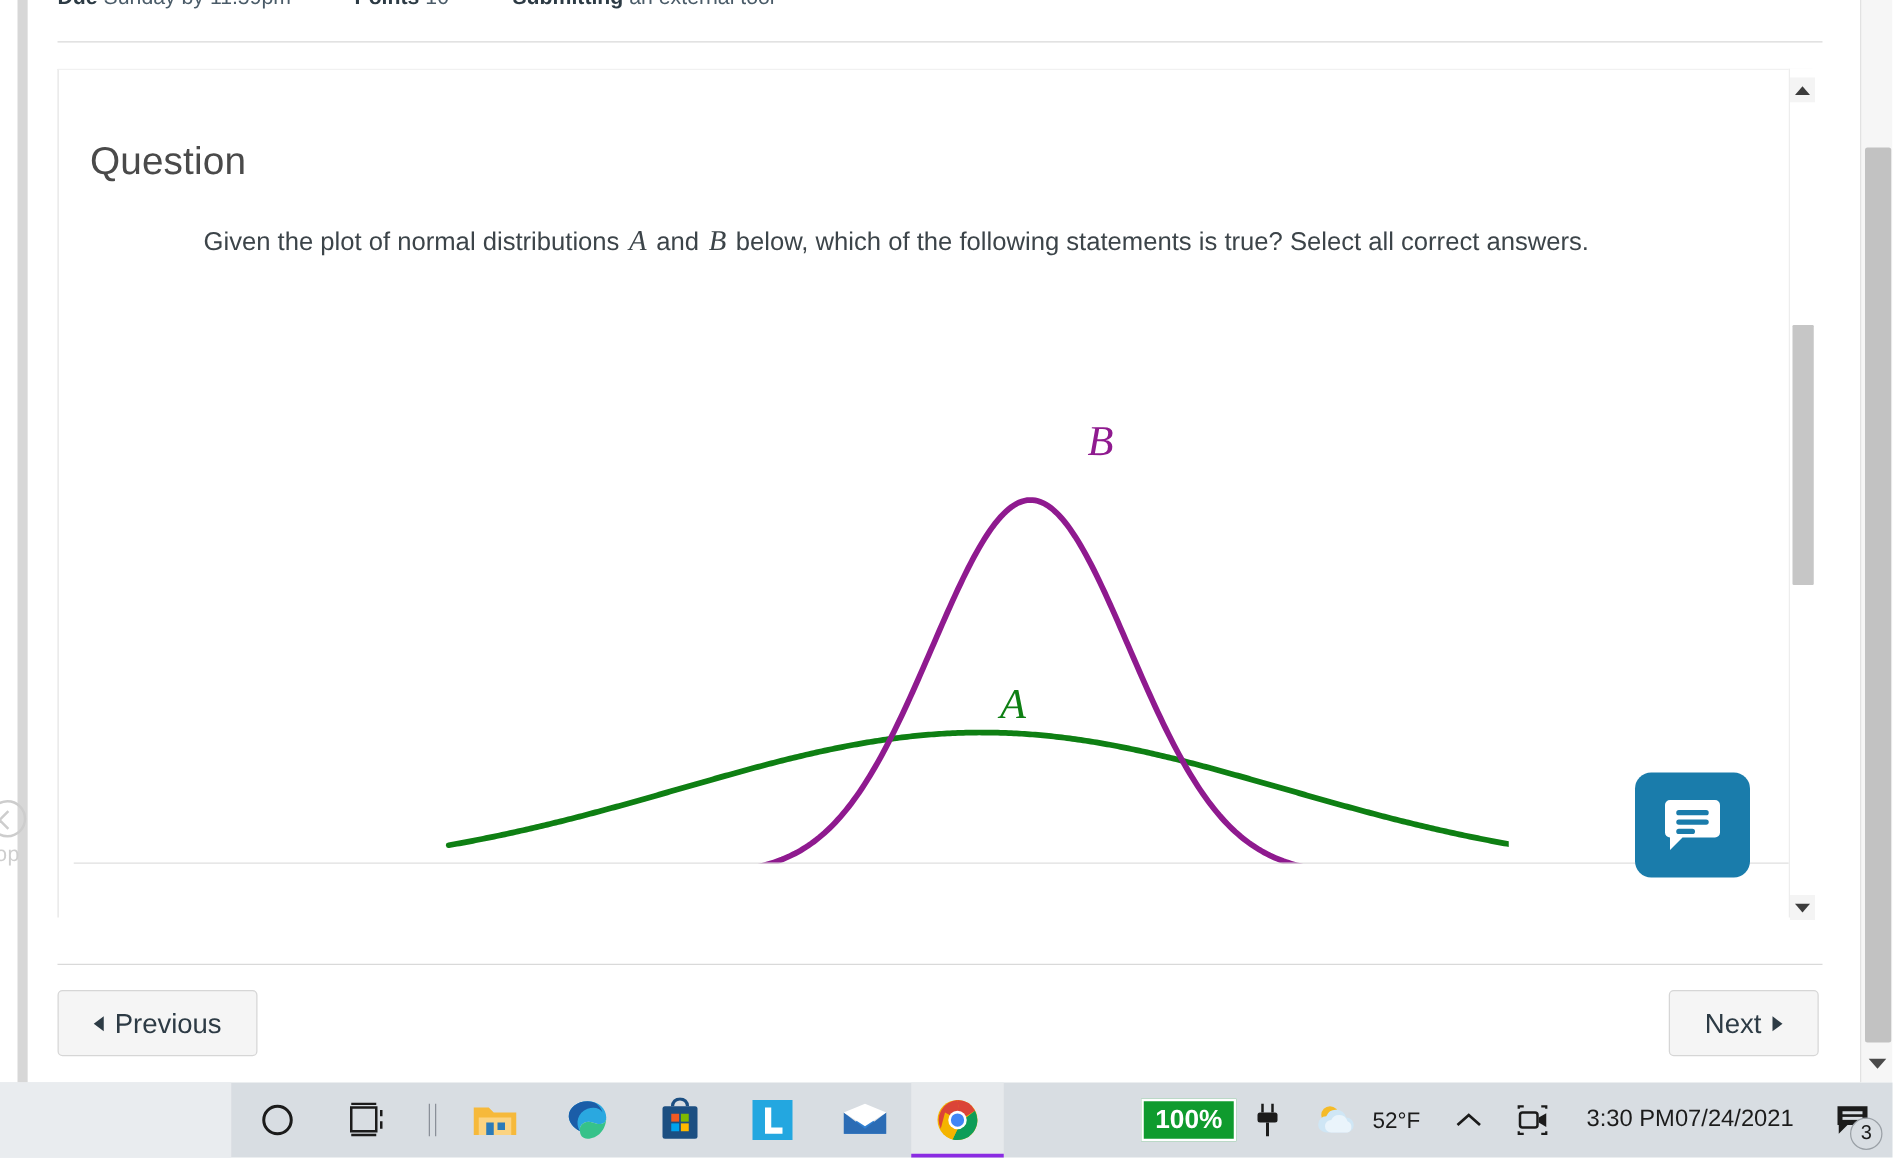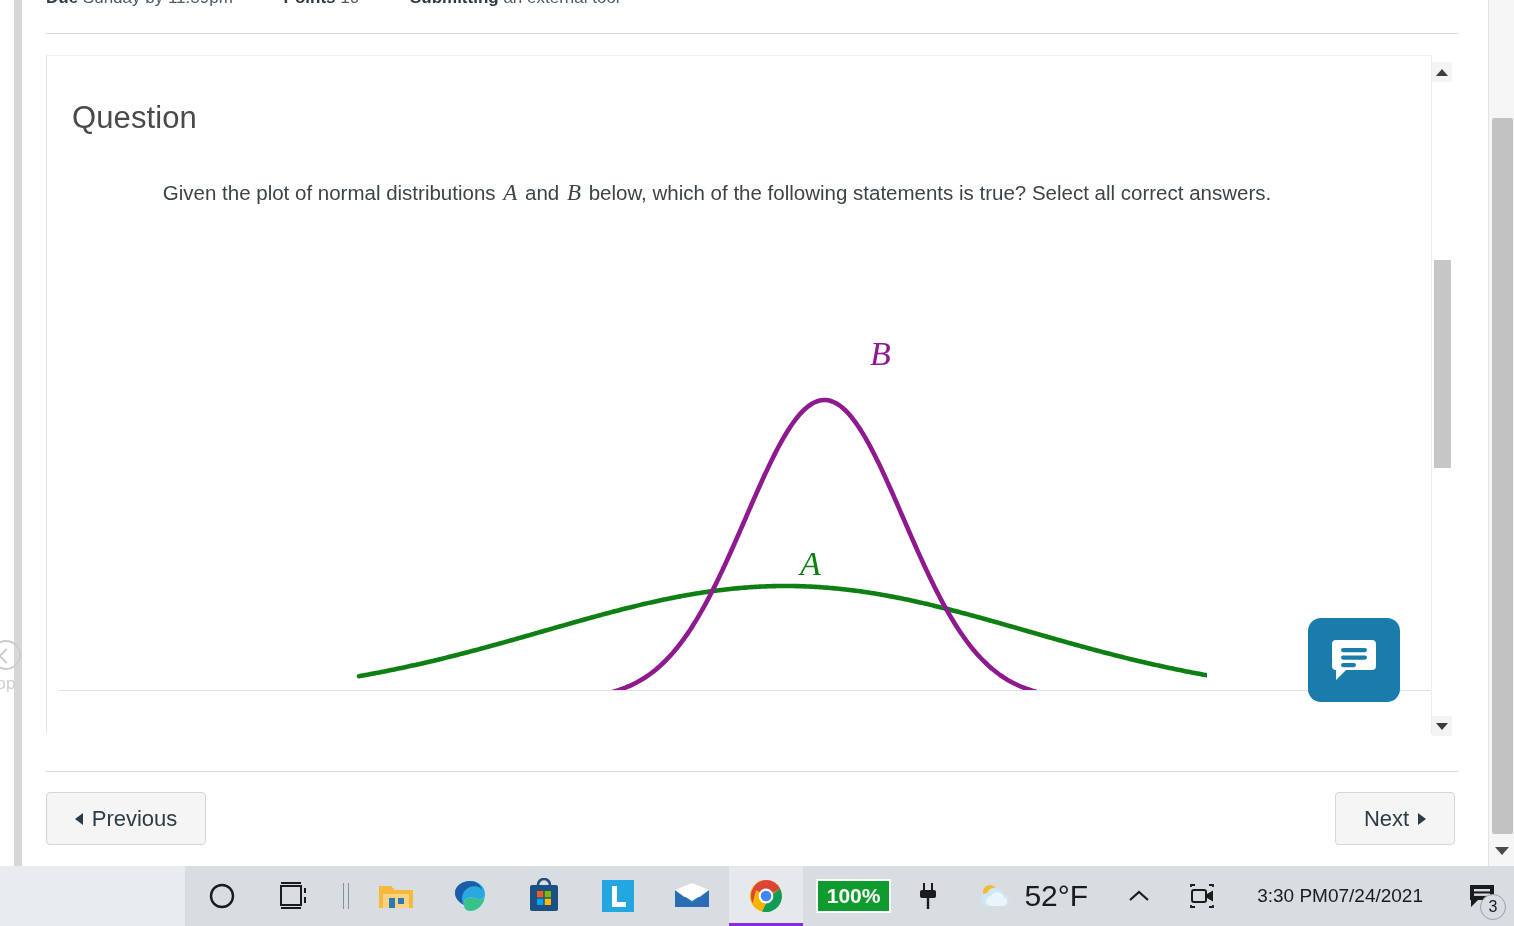--- a/index.html
+++ b/index.html
@@ -66,21 +66,21 @@
   #tool-frame {
     position:absolute; left:46px; top:55px;
     width:1404px; height:679px;
     background:#ffffff;
     border-left:1px solid #e4e4e4;
     border-top:1px solid #f1f1f1;
     overflow:hidden;
   }
 
   #question-heading {
-    position:absolute; left:25px; top:23px;
+    position:absolute; left:25px; top:34px;
     font-size:31px; color:#4a4a4a; font-weight:normal;
     letter-spacing:0.1px;
   }
 
   #question-text {
     position:absolute; left:25px; top:96px; width:1290px;
     font-size:20.5px; line-height:1.72; color:#3c4449;text-align:center;
   }
   .mathvar {
     font-family:"Liberation Serif", serif;
@@ -184,29 +184,29 @@
   }
   .tb-item.active { background:#e6e9ec; }
   .tb-item.active:after {
     content:""; position:absolute; left:0; bottom:0; width:74px; height:3px; background:#8a2be2;
   }
   .tb-sep { width:26px; height:60px; display:flex; align-items:center; justify-content:center; }
   .tb-sep span { display:block; width:1px; height:26px; background:#8a9099; margin:0 2px; }
 
   #taskbar-spacer { flex:1 1 auto; height:60px; }
 
-  #tray { display:flex; align-items:center; height:60px; padding-right:4px; gap:17px; }
+  #tray { display:flex; align-items:center; height:60px; padding-right:4px; gap:5px; }
   .tray-item { display:flex; align-items:center; justify-content:center; height:60px; cursor:pointer; }
   #battery-badge {
     background:#0f9b2e; color:#ffffff; font-size:21px; font-weight:bold;
     padding:3px 9px; border:2px solid #ffffff; margin-left:8px;
   }
   #plug-icon { width:40px; }
   #weather { display:flex; align-items:center; gap:9px; padding:0 12px; }
-  #weather-temp { font-size:30px; color:#1b1b1b; }
+  #weather-temp { font-size:18px; color:#1b1b1b; }
   #tray-chevron { width:44px; font-size:22px; color:#333; }
   #tray-camera { width:48px; }
   #clock {
     line-height:1.28; font-size:19px; color:#1b1b1b;
     padding:0 14px; cursor:pointer;
   }
   #notification-center { width:56px; position:relative; }
   #notif-badge {
     position:absolute; right:4px; bottom:6px;
     width:26px; height:26px; border-radius:50%;

